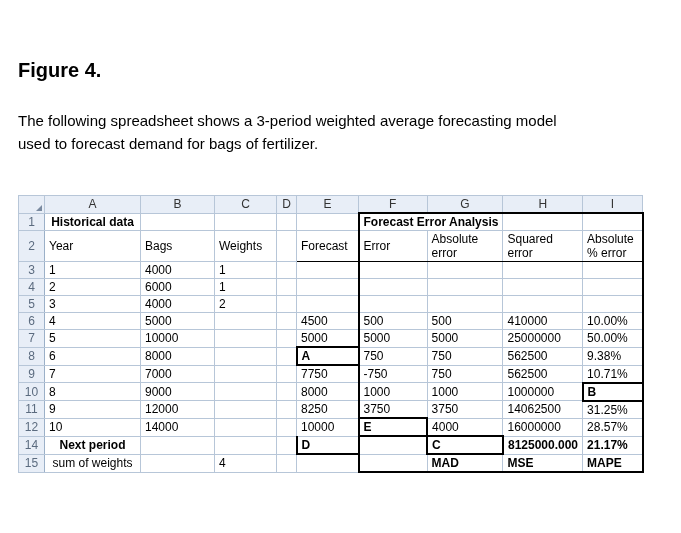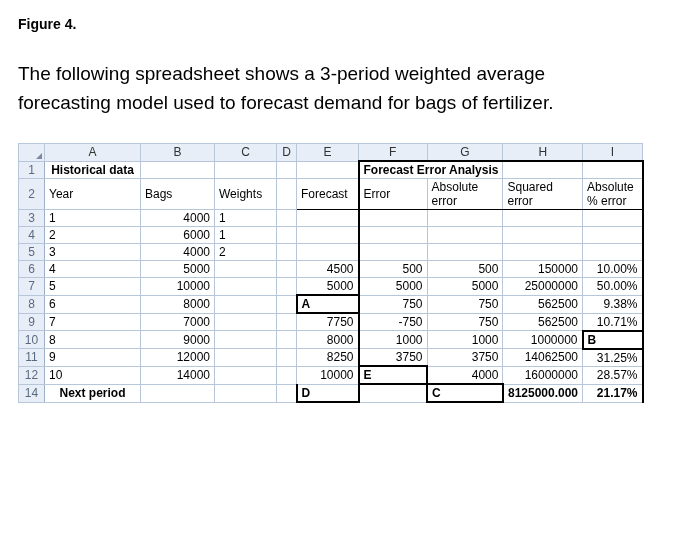--- a/index.html
+++ b/index.html
@@ -7,27 +7,28 @@
     font-size: 13px;
     color: #000;
     background: #fff;
     margin: 0;
     padding: 16px 18px;
     width: 681px;
     box-sizing: border-box;
   }
   .figure-title {
     font-weight: bold;
-    font-size: 14px;
+    font-size: 20px;
     margin-bottom: 28px;
+    margin-top: 43px;
   }
   .caption {
-    font-size: 19px;
+    font-size: 15px;
     line-height: 1.5;
-    margin-bottom: 26px;
+    margin-bottom: 40px;
     max-width: 560px;
   }
   table {
     border-collapse: collapse;
     table-layout: fixed;
     font-size: 12px;
   }
   th, td {
     border: 1px solid #b7c6d8;
     padding: 1px 4px;
@@ -52,21 +53,21 @@
   .col-A { width: 96px; }
   .col-B { width: 74px; }
   .col-C { width: 62px; }
   .col-D { width: 20px; }
   .col-E { width: 62px; }
   .col-F { width: 56px; }
   .col-G { width: 62px; }
   .col-H { width: 78px; }
   .col-I { width: 60px; }
   .c  { }
-  .r  { text-align: right; }
+  .r  { text-align: left; }
   .l  { text-align: center; }
   .bold { font-weight: bold; }
   
   .bt { border-top: 2px solid #000 !important; }
   .bb { border-bottom: 2px solid #000 !important; }
   .bl { border-left: 2px solid #000 !important; }
   .br { border-right: 2px solid #000 !important; }
   
   .bbm { border-bottom: 1.5px solid #000 !important; }
   .corner {
@@ -182,21 +183,21 @@
       </tr>
       <tr>
         <td class="rownum">6</td>
         <td class="c">4</td>
         <td class="r">5000</td>
         <td class="c"></td>
         <td></td>
         <td class="r">4500</td>
         <td class="r bl">500</td>
         <td class="r">500</td>
-        <td class="r">150000</td>
+        <td class="r">410000</td>
         <td class="r br">10.00%</td>
       </tr>
       <tr>
         <td class="rownum">7</td>
         <td class="c">5</td>
         <td class="r">10000</td>
         <td class="c"></td>
         <td></td>
         <td class="r">5000</td>
         <td class="r bl">5000</td>
@@ -273,14 +274,26 @@
     <td></td>
     <td></td>
     <td></td>
     <td class="c bold bl br bb">D</td>
     <td class="bl"></td>
     <td class="c bold bl bt br bb">C</td>
     <td class="r bold">8125000.000</td>
     <td class="r bold br">21.17%</td>
   </tr>
 
+  <tr>
+    <td class="rownum">15</td>
+    <td class="l">sum of weights</td>
+    <td></td>
+    <td class="c">4</td>
+    <td></td>
+    <td></td>
+    <td class="bl bb"></td>
+    <td class="r bold bb">MAD</td>
+    <td class="r bold bb">MSE</td>
+    <td class="r bold bb br">MAPE</td>
+  </tr>
 </tbody>
   </table>
 
 </body></html>

